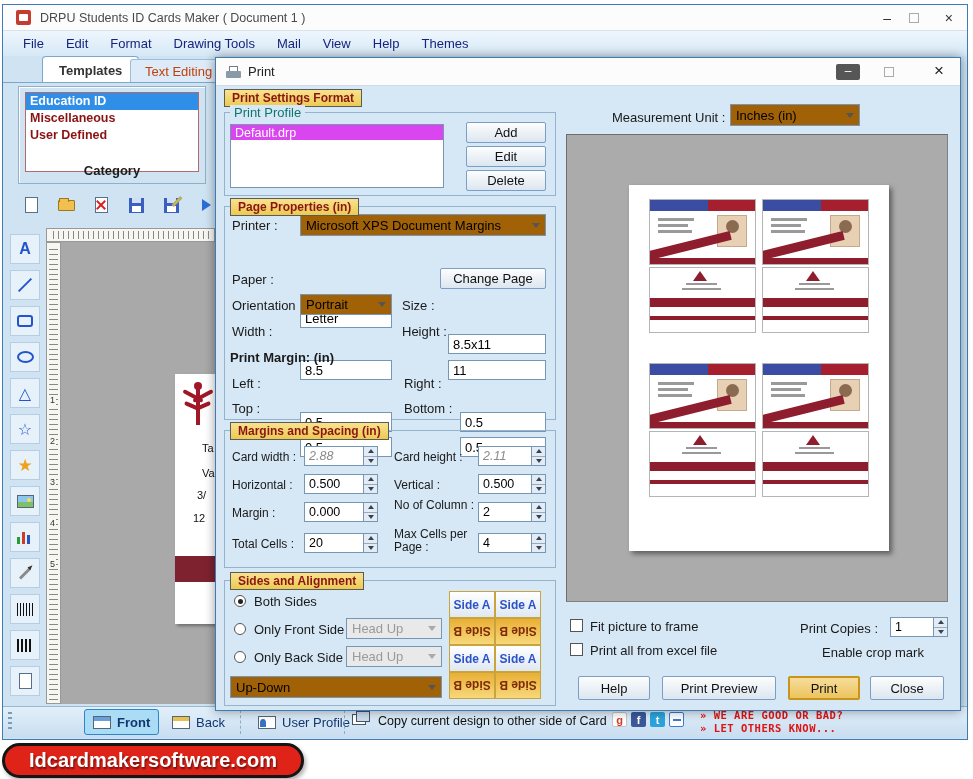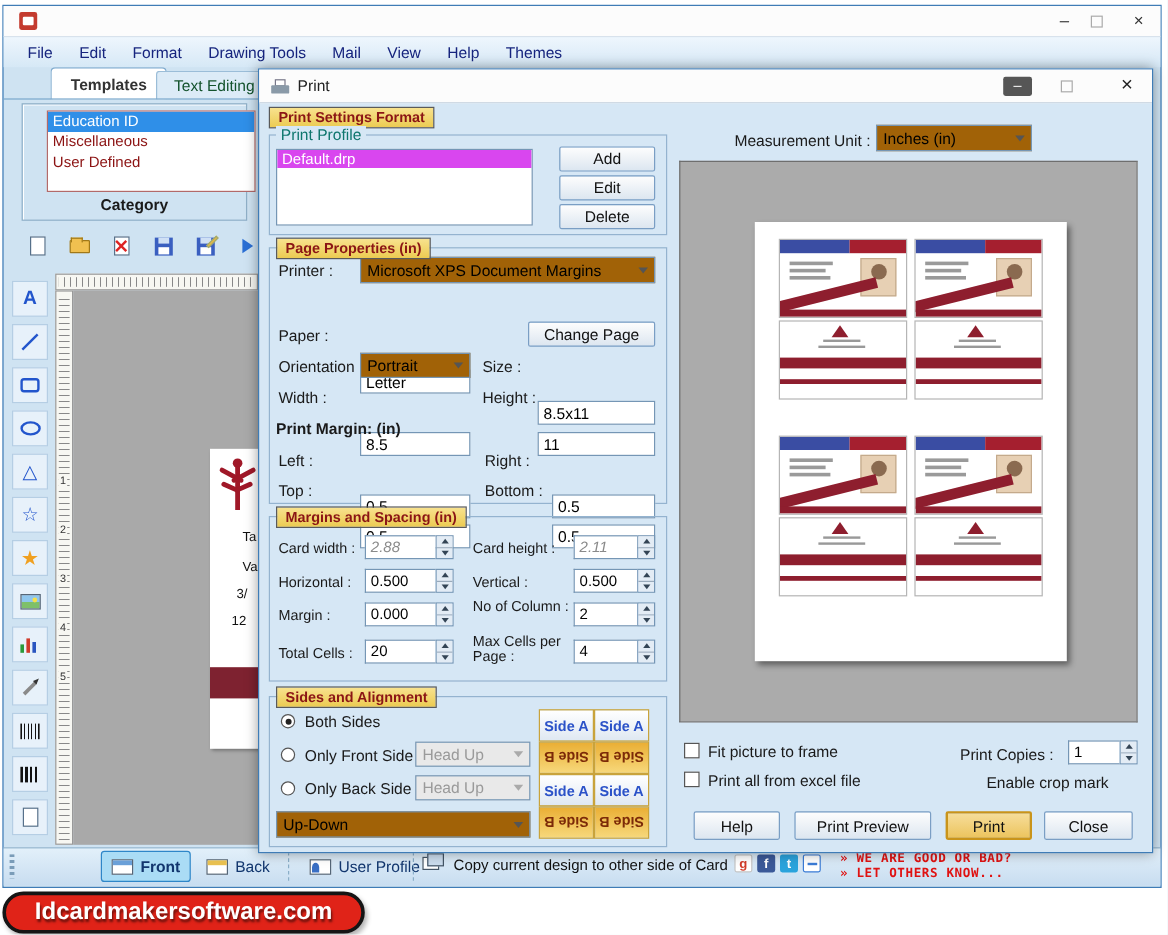--- a/index.html
+++ b/index.html
@@ -15,26 +15,26 @@
   .appicon { width:15px; height:15px; background:#c43b2f; border-radius:2px; position:relative; }
   .appicon:after { content:""; position:absolute; left:3px; top:4px; width:9px; height:7px; background:#fff; border-radius:1px; }
   .title-text { font-size:12.5px; color:#4a4a4a; }
   .winctl { font-size:14px; color:#333; width:28px; text-align:center; cursor:default; }
   .maxbox { width:10px; height:10px; border:1.5px solid #aaa; }
   .menubar { left:3px; top:31px; width:964px; height:25px; background:linear-gradient(#eef6fd,#d6e8f6); display:flex; align-items:center; padding-left:20px; gap:22px; }
   .menu-item { font-size:13px; color:#16247e; white-space:nowrap; }
 
   
   .tab-active { background:#fff; border:1px solid #7aa7cc; border-bottom:none; border-radius:4px 4px 0 0; font-size:13px; font-weight:bold; color:#333; display:flex; align-items:center; padding:0 16px; }
-  .tab-idle { background:#dcebf7; border:1px solid #9bbdd8; border-bottom:none; border-radius:3px 3px 0 0; font-size:13px; color:#14532d; display:flex; align-items:center; padding:0 14px; }
+  .tab-idle { background:#dcebf7; border:1px solid #9bbdd8; border-bottom:none; border-radius:3px 3px 0 0; font-size:13px; color:#c2410c; display:flex; align-items:center; padding:0 14px; }
   .tabline { left:3px; top:82px; width:212px; height:0; border-top:1px solid #7aa7cc; }
 
   
   .cat-panel { left:18px; top:86px; width:188px; height:98px; background:#cfe3f2; border:1px solid #8fb0c8; box-shadow:inset 1px 1px 0 #fff; }
-  .cat-list { position:absolute; left:20px; top:5px; width:174px; height:68px; background:#fff; border:1px solid #b26a6a; overflow:hidden; }
+  .cat-list { position:absolute; left:6px; top:5px; width:174px; height:80px; background:#fff; border:1px solid #b26a6a; overflow:hidden;font-weight:bold; }
   .cat-item { height:17px; line-height:17px; padding-left:4px; font-size:12.5px; color:#8b1212; }
   .cat-item.sel { background:#2f8fe8; color:#fff; }
   .cat-label { position:absolute; left:0; right:0; top:76px; text-align:center; font-weight:bold; font-size:13px; color:#1a1a1a; }
 
   
   .ticon { width:26px; height:26px; display:flex; align-items:center; justify-content:center; position:relative; }
   .icon-page { width:13px; height:16px; background:#fff; border:1px solid #56708a; }
   .icon-folder { width:17px; height:11px; background:#f0c050; border:1px solid #a07818; border-radius:1px; position:relative; }
   .icon-folder:before { content:""; position:absolute; left:0; top:-3px; width:8px; height:3px; background:#f0c050; border:1px solid #a07818; border-bottom:none; }
   .xbar { position:absolute; width:12px; height:2px; background:#d22; left:7px; top:12px; }
@@ -139,20 +139,21 @@
 </style>
 </head>
 <body>
 
 <div class="stage">
 
   <div class="abs app-bg"></div>
 
   <div class="abs titlebar">
     <div class="abs appicon" style="left:13px;top:5px"></div>
+    <div class="abs title-text" style="left:37px;top:6px">DRPU Students ID Cards Maker ( Document 1 )</div>
     <div class="abs" style="right:76px;top:4px"><span class="winctl">–</span></div>
     <div class="abs" style="right:48px;top:8px">
         <span class="maxbox" style="display:block"></span>
       </div>
     <div class="abs" style="right:14px;top:4px"><span class="winctl">×</span></div>
   </div>
 
   <div class="menubar abs">
     <span class="menu-item">File</span>
     <span class="menu-item">Edit</span>

